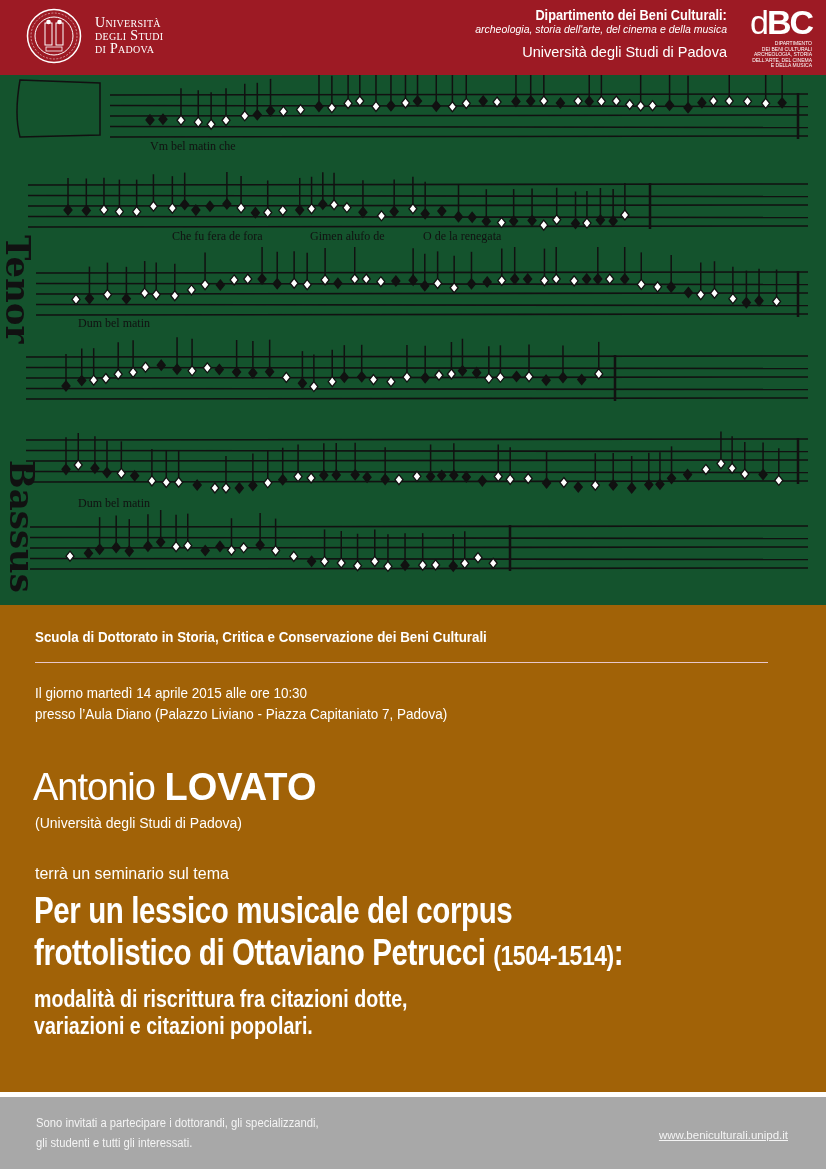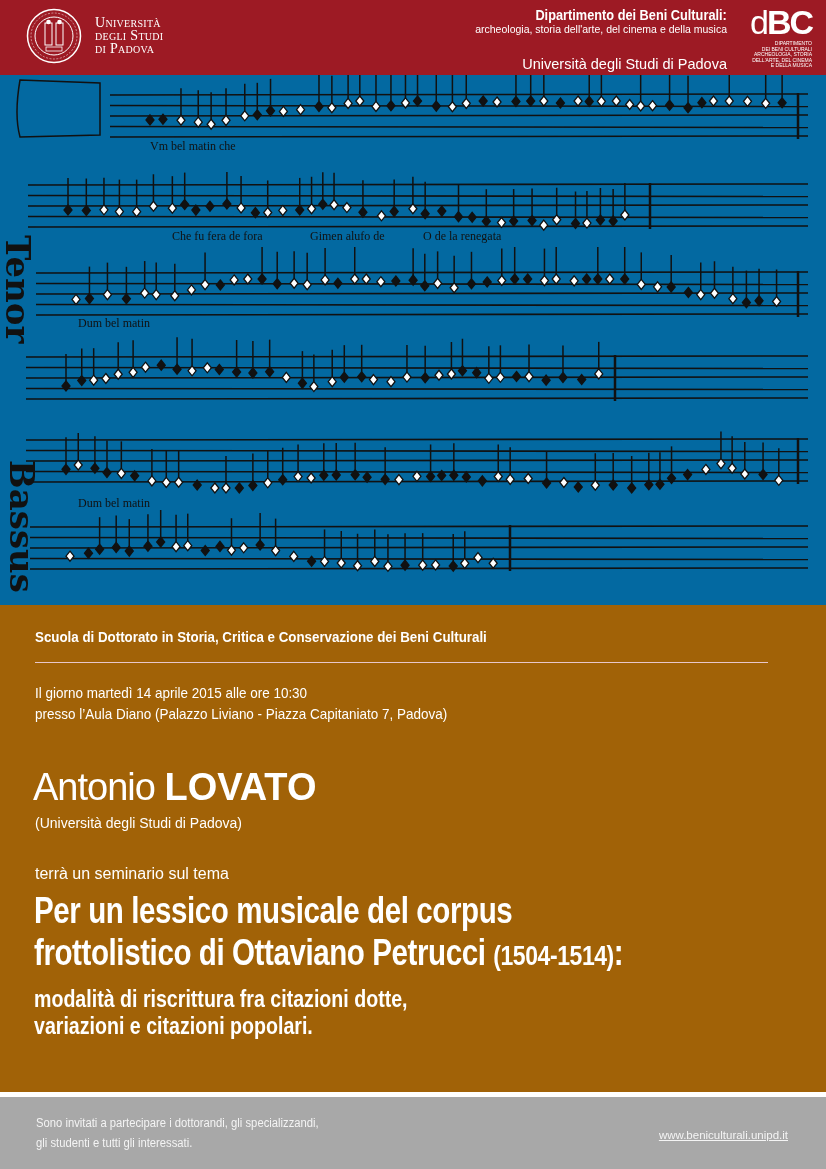--- a/index.html
+++ b/index.html
@@ -5,28 +5,28 @@
   * { box-sizing: border-box; margin: 0; padding: 0; }
   html, body { width: 826px; height: 1169px; background: #ffffff; overflow: hidden; }
   body { font-family: "Liberation Sans", sans-serif; color: #fff; position: relative; }
 
   .header { position: absolute; left: 0; top: 0; width: 826px; height: 75px; background: #9d1a24; }
   .seal { position: absolute; left: 26px; top: 8px; width: 56px; height: 56px; }
   .uni-name { position: absolute; left: 95px; top: 16px; font-family: "Liberation Serif", serif; font-size: 14px; line-height: 13px; letter-spacing: 0.3px; color: #fff; font-variant: small-caps; }
   .uni-name div { white-space: nowrap; }
   .dept { position: absolute; right: 99px; top: 7px; text-align: right; }
   .dept-title { font-size: 14.5px; font-weight: bold; line-height: 16px; white-space: nowrap; transform: scaleX(0.88); transform-origin: right; }
-  .dept-sub { font-size: 10.5px; line-height: 12px; white-space: nowrap; }
-  .dept-uni { font-size: 14.5px; line-height: 18px; margin-top: 20px; white-space: nowrap; }
+  .dept-sub { font-size: 10.5px; line-height: 12px; white-space: nowrap; font-style: italic; }
+  .dept-uni { font-size: 14.5px; line-height: 18px; margin-top: 8px; white-space: nowrap; }
   .dbc { position: absolute; left: 742px; top: 6px; width: 70px; }
   .dbc-logo { font-size: 34px; font-weight: bold; letter-spacing: -2px; line-height: 32px; text-align: right; }
   .dbc-logo .d { font-weight: normal; }
   .dbc-text { font-size: 5px; line-height: 5.5px; text-align: right; text-transform: uppercase; margin-top: 3px; }
 
-  .score { position: absolute; left: 0; top: 75px; width: 826px; height: 530px; background: #0369a1; overflow: hidden; }
+  .score { position: absolute; left: 0; top: 75px; width: 826px; height: 530px; background: #14532d; overflow: hidden; }
   .score svg { display: block; }
 
   .main { position: absolute; left: 0; top: 605px; width: 826px; height: 487px; background: #a16207; }
   .school { position: absolute; left: 35px; top: 23px; font-size: 15.5px; font-weight: bold; white-space: nowrap; transform: scaleX(0.86); transform-origin: left; }
   .rule { position: absolute; left: 35px; top: 57px; width: 733px; height: 1px; background: #e8c7ca; }
   .when { position: absolute; left: 35px; top: 78px; font-size: 14.5px; line-height: 21px; white-space: nowrap; transform: scaleX(0.93); transform-origin: left; }
   .speaker { position: absolute; left: 33px; top: 160px; font-size: 38px; line-height: 44px; white-space: nowrap; letter-spacing: -1px; text-align: center; }
   .speaker .last { font-weight: bold; letter-spacing: 0; }
   .affil { position: absolute; left: 35px; top: 210px; font-size: 14px; white-space: nowrap; }
   .intro { position: absolute; left: 35px; top: 252px; font-size: 16px; white-space: nowrap; margin-top: 8px; }

